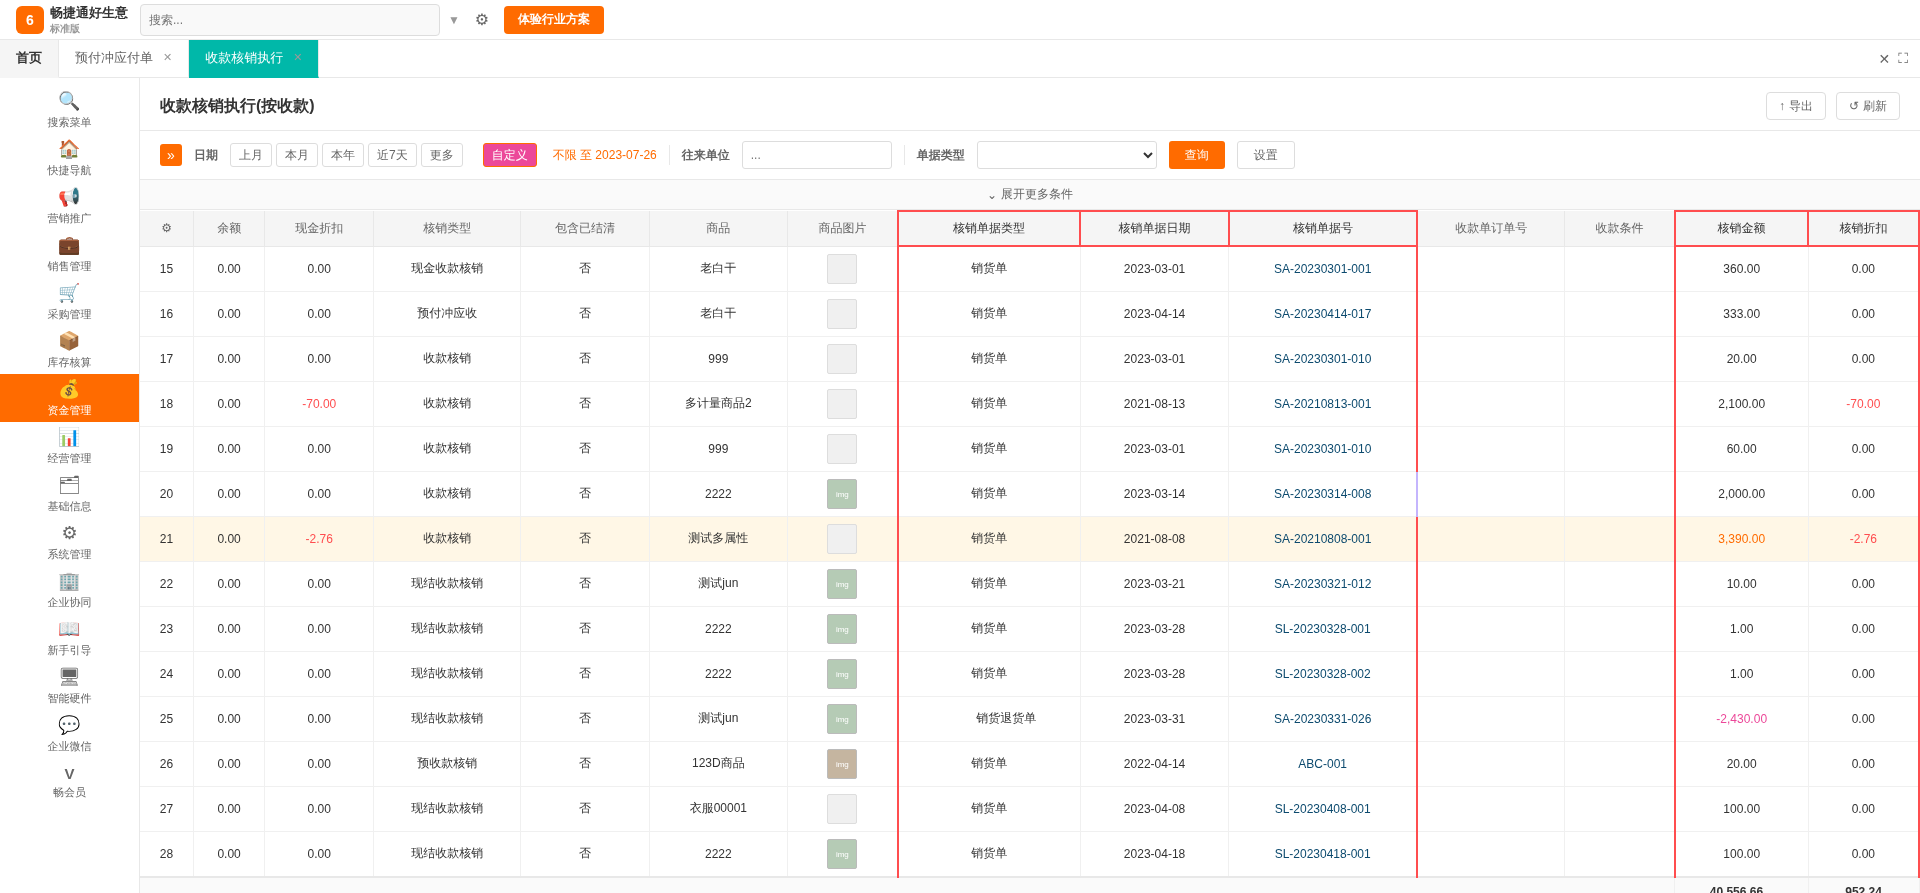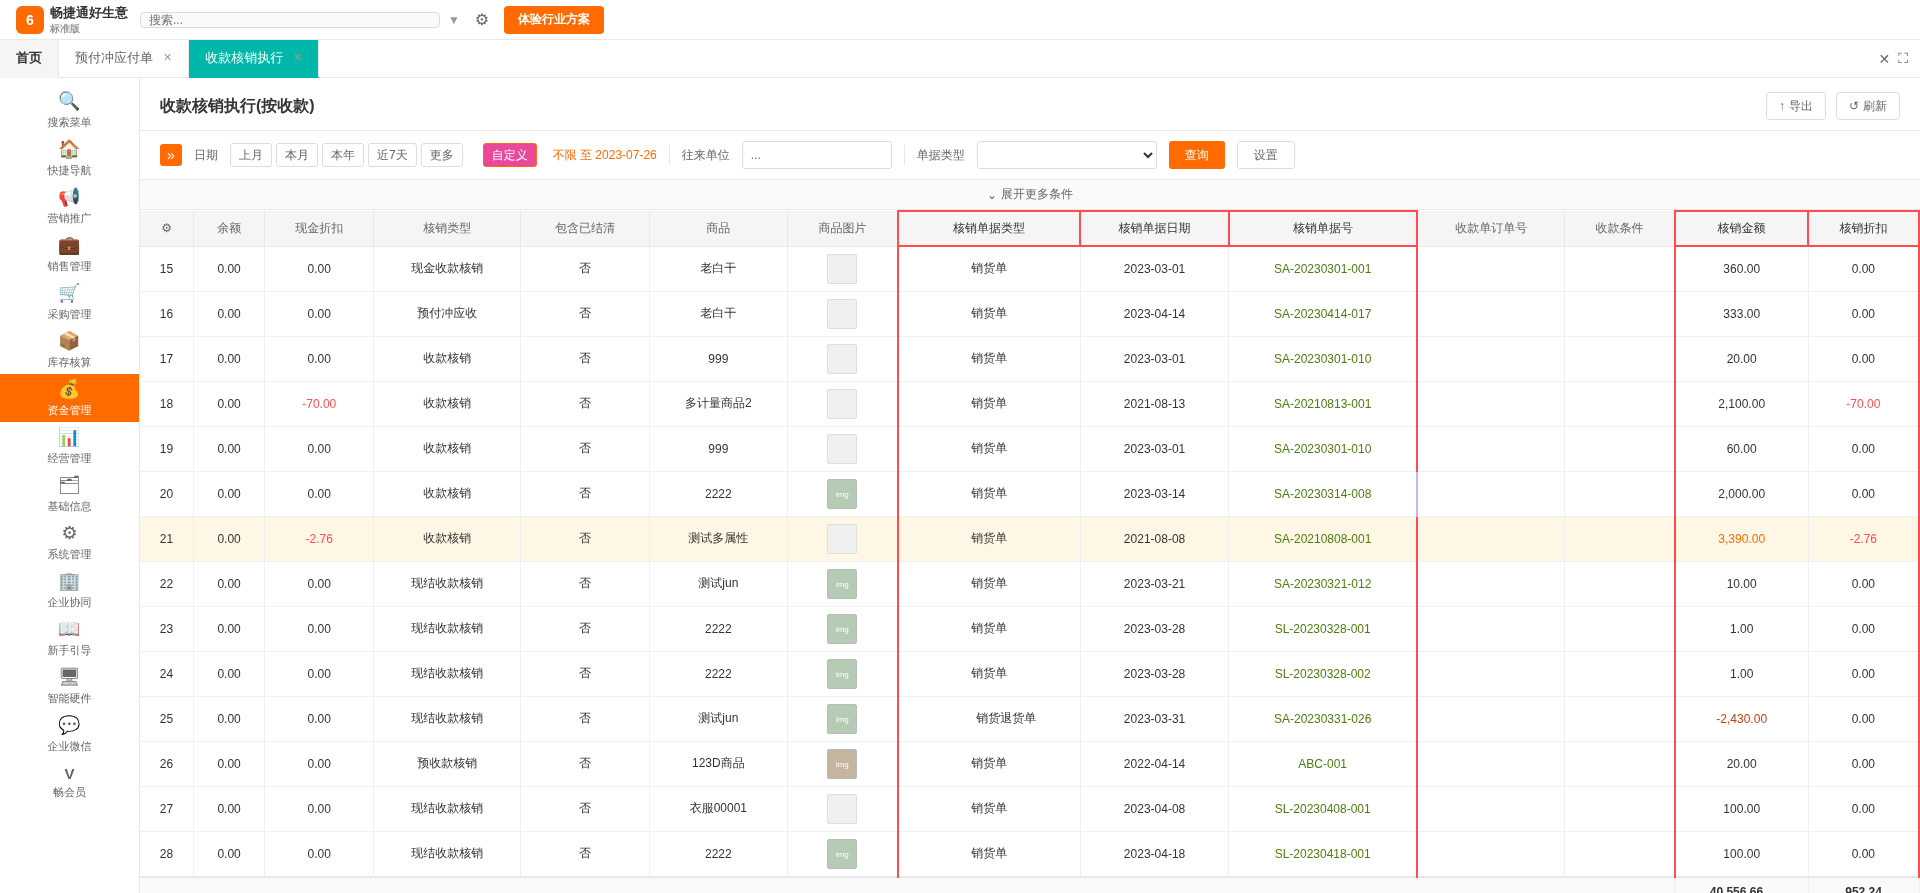--- a/index.html
+++ b/index.html
@@ -3,21 +3,21 @@
   <meta charset="utf-8">
   <style>
     * { box-sizing: border-box; margin: 0; padding: 0; }
     body { font-family: "Microsoft YaHei", Arial, sans-serif; font-size: 13px; background: #f5f5f5; color: #333; overflow: hidden; }
 
     
     .top-bar { height: 40px; background: #fff; display: flex; align-items: center; padding: 0 16px; border-bottom: 1px solid #e8e8e8; gap: 12px; }
     .logo-area { display: flex; align-items: center; gap: 6px; font-weight: bold; color: #333; font-size: 13px; }
     .logo-icon { width: 28px; height: 28px; background: #ff6b00; border-radius: 6px; display: flex; align-items: center; justify-content: center; color: #fff; font-size: 14px; font-weight: bold; }
     .top-bar-mid { flex: 1; display: flex; align-items: center; gap: 8px; }
-    .search-bar { flex: 1; max-width: 300px; height: 16px; border: 1px solid #ddd; border-radius: 4px; padding: 0 8px; background: #f9f9f9; color: #999; font-size: 12px; }
+    .search-bar { flex: 1; max-width: 300px; height: 32px; border: 1px solid #ddd; border-radius: 4px; padding: 0 8px; background: #f9f9f9; color: #999; font-size: 12px; }
     .dropdown-arrow { color: #999; font-size: 12px; cursor: pointer; }
     .gear-btn { width: 28px; height: 28px; border: none; background: none; cursor: pointer; color: #666; font-size: 16px; }
     .exp-btn { height: 28px; padding: 0 14px; background: #ff6b00; color: #fff; border: none; border-radius: 4px; cursor: pointer; font-size: 12px; font-weight: bold; }
     .top-bar-right { display: flex; align-items: center; gap: 16px; font-size: 12px; color: #666; }
     .badge { background: #ff4d4f; color: #fff; font-size: 10px; border-radius: 8px; padding: 0 4px; margin-left: 2px; }
     .user-avatar { width: 26px; height: 26px; background: #ddd; border-radius: 50%; }
 
     
     .tab-bar { height: 38px; background: #fff; display: flex; align-items: center; border-bottom: 1px solid #e8e8e8; padding: 0 0; position: relative; }
     .tab { height: 38px; padding: 0 16px; display: flex; align-items: center; gap: 6px; cursor: pointer; font-size: 13px; color: #666; border-bottom: 2px solid transparent; white-space: nowrap; border-right: 1px solid #e8e8e8; }
@@ -40,36 +40,36 @@
     .main { flex: 1; background: #f5f5f5; overflow: hidden; display: flex; flex-direction: column; }
 
     
     .page-header { background: #fff; padding: 14px 20px 10px; border-bottom: 1px solid #e8e8e8; display: flex; align-items: center; justify-content: space-between; }
     .page-title { font-size: 16px; font-weight: bold; color: #333; }
     .page-actions { display: flex; gap: 10px; }
     .action-btn { height: 28px; padding: 0 12px; border: 1px solid #ddd; border-radius: 4px; background: #fff; cursor: pointer; font-size: 12px; color: #666; display: flex; align-items: center; gap: 4px; }
 
     
     .filter-bar { background: #fff; padding: 10px 20px; border-bottom: 1px solid #e8e8e8; display: flex; align-items: center; gap: 12px; flex-wrap: wrap; }
-    .filter-label { font-size: 12px; color: #666; white-space: nowrap; }
+    .filter-label { font-size: 12px; color: #666; white-space: nowrap; font-weight: bold; }
     .filter-date-btns { display: flex; gap: 4px; }
     .date-btn { height: 24px; padding: 0 8px; border: 1px solid #ddd; border-radius: 3px; background: #fff; cursor: pointer; font-size: 12px; color: #666; }
     .date-btn.custom { background: #ec4899; color: #fff; border-color: #ff6b00; margin-left: 16px; }
     .date-range { font-size: 12px; color: #ff6b00; margin-left: 4px; }
     .filter-divider { width: 1px; height: 20px; background: #e8e8e8; }
     .filter-input { height: 28px; border: 1px solid #ddd; border-radius: 3px; padding: 0 8px; font-size: 12px; color: #333; width: 150px; }
     .filter-select { height: 28px; border: 1px solid #ddd; border-radius: 3px; padding: 0 8px; font-size: 12px; color: #333; width: 180px; background: #fff; }
     .query-btn { height: 28px; padding: 0 16px; background: #ff6b00; color: #fff; border: none; border-radius: 3px; cursor: pointer; font-size: 12px; }
     .settings-btn { height: 28px; padding: 0 16px; background: #fff; color: #666; border: 1px solid #ddd; border-radius: 3px; cursor: pointer; font-size: 12px; }
     .expand-btn { display: flex; align-items: center; gap: 4px; font-size: 12px; color: #666; cursor: pointer; border: none; background: none; }
     .data-table { width: 100%; border-collapse: collapse; background: #fff; }
     .data-table th { background: #f5f5f5; font-weight: normal; font-size: 12px; color: #666; padding: 8px 10px; border-bottom: 1px solid #e8e8e8; border-right: 1px solid #e8e8e8; white-space: nowrap; text-align: center; position: sticky; top: 0; z-index: 1; }
     .data-table td { padding: 7px 10px; border-bottom: 1px solid #f0f0f0; border-right: 1px solid #f0f0f0; font-size: 12px; text-align: center; white-space: nowrap; }
     .data-table tr.highlighted td { background: #fff7e6; }
-    .data-table td.link { color: #4d7c0f; cursor: pointer; text-decoration: none; }
+    .data-table td.link { color: #0c4a6e; cursor: pointer; text-decoration: none; }
     .data-table tfoot td { background: #fafafa; font-weight: bold; border-top: 2px solid #e8e8e8; }
 
     
     .arrow-btn { width: 22px; height: 22px; background: #ff6b00; border: none; border-radius: 3px; color: #fff; cursor: pointer; font-size: 14px; display: flex; align-items: center; justify-content: center; }
 
     
     .expand-row { background: #fafafa; padding: 6px 20px; border-bottom: 1px solid #e8e8e8; display: flex; justify-content: center; }
 
     .table-container { flex: 1; overflow: auto; }
 
@@ -413,21 +413,21 @@
     <td style="">0.00</td>
     <td>现结收款核销</td>
     <td>否</td>
     <td>测试jun</td>
     <td><span style="display:inline-block;width:30px;height:30px;background:#b5cbb5;border:1px solid #bbb;border-radius:2px;vertical-align:middle;font-size:8px;color:#fff;text-align:center;line-height:30px;">img</span></td>
     <td style="border-left:2px solid #ff4d4f;border-right:1px solid #f0f0f0;padding-left:44px;">销货退货单</td>
     <td style="border-right:1px solid #f0f0f0;">2023-03-31</td>
     <td class="link" style="border-right:2px solid #ff4d4f;">SA-20230331-026</td>
     <td></td>
     <td></td>
-    <td style="color:#c2410c;border-left:2px solid #ff4d4f;border-right:1px solid #f0f0f0;">-2,430.00</td>
+    <td style="color:#ec4899;border-left:2px solid #ff4d4f;border-right:1px solid #f0f0f0;">-2,430.00</td>
     <td style="border-right:2px solid #ff4d4f;">0.00</td>
   </tr>
             <tr>
     <td>26</td>
     <td>0.00</td>
     <td style="">0.00</td>
     <td>预收款核销</td>
     <td>否</td>
     <td>123D商品</td>
     <td><span style="display:inline-block;width:30px;height:30px;background:#c5b5a0;border:1px solid #bbb;border-radius:2px;vertical-align:middle;font-size:8px;color:#fff;text-align:center;line-height:30px;">img</span></td>

